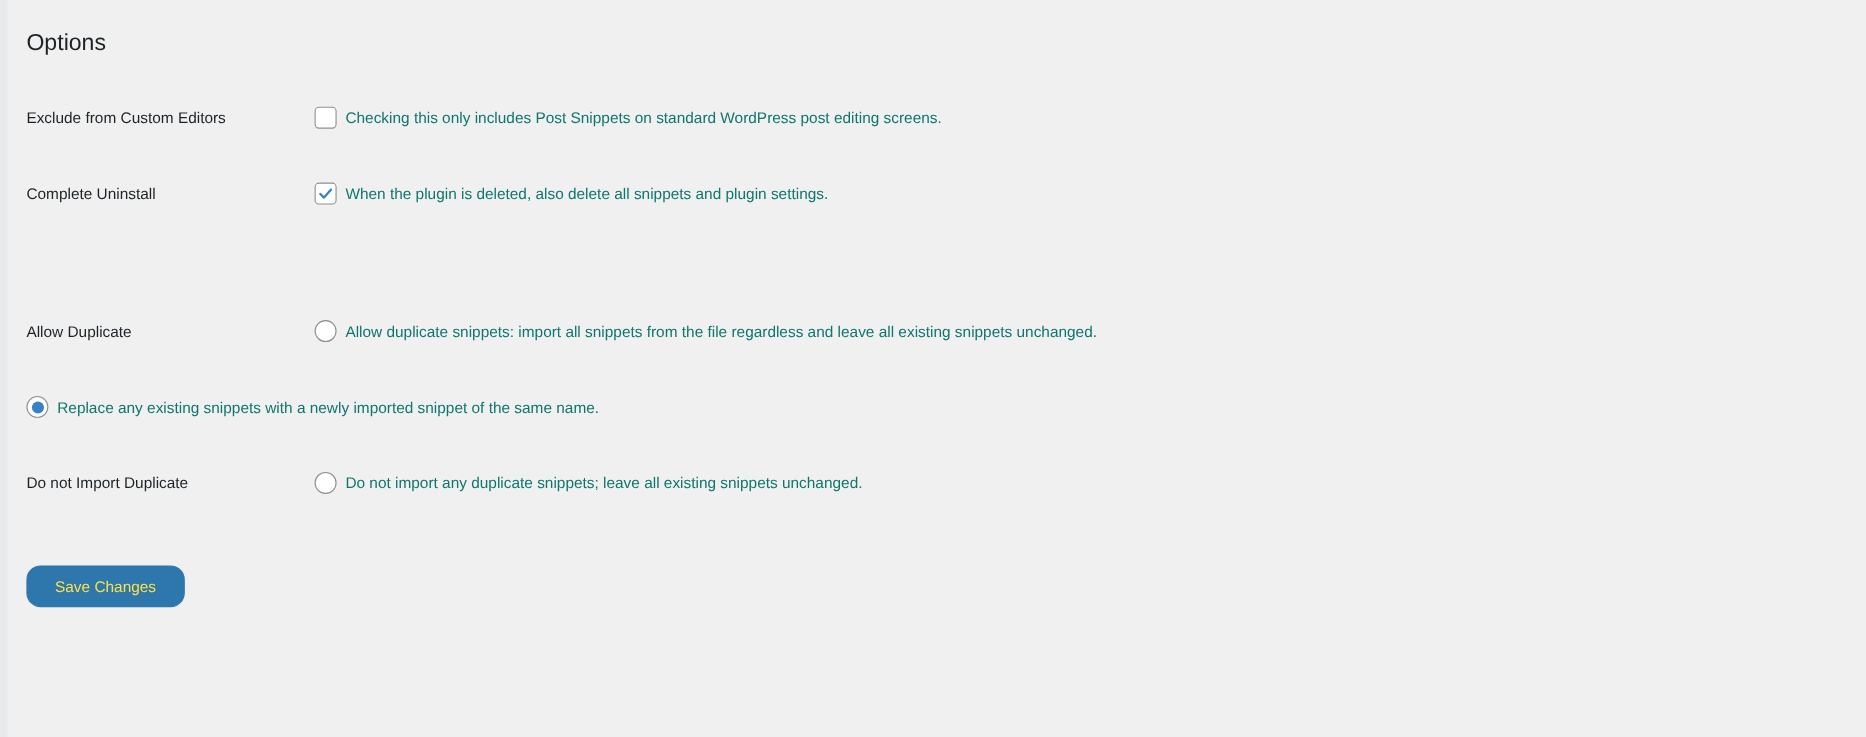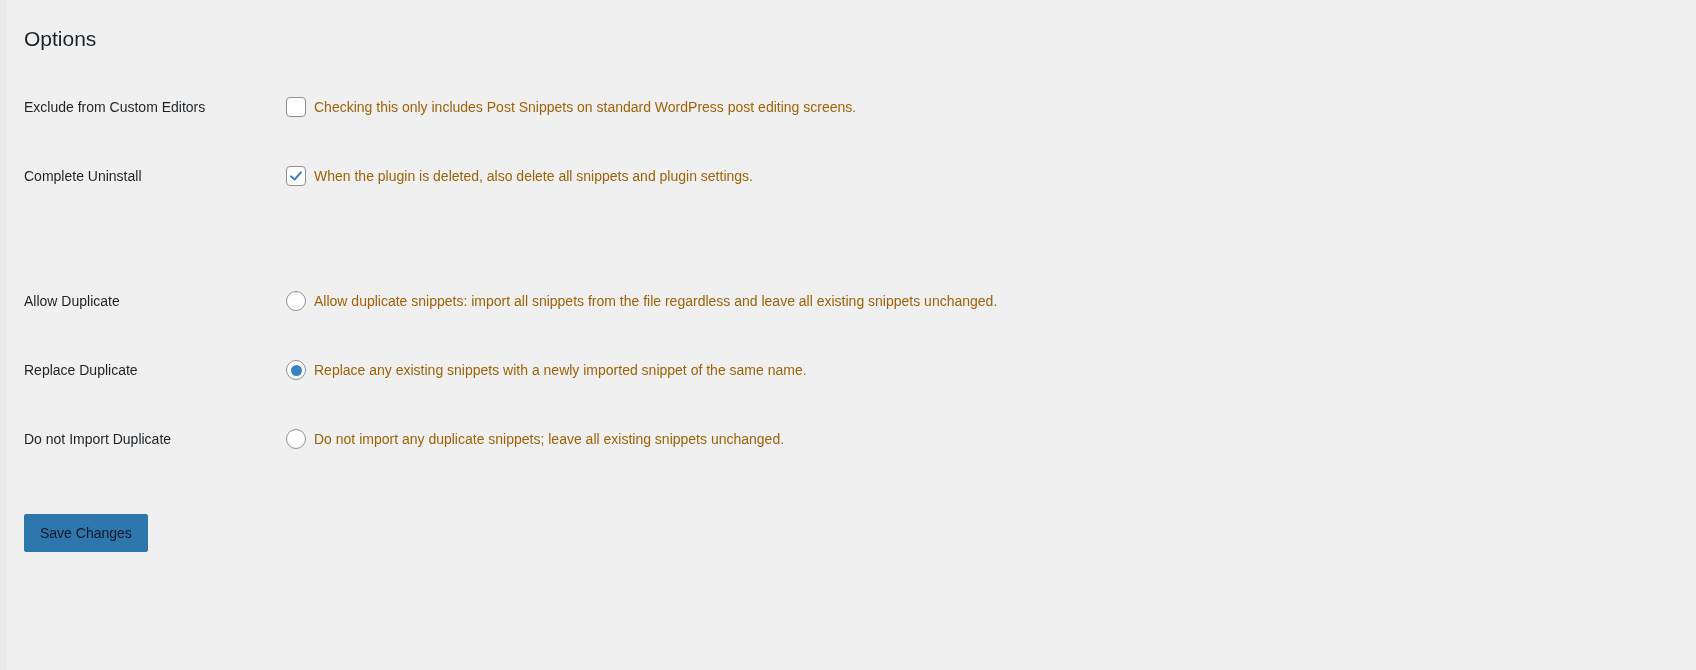--- a/index.html
+++ b/index.html
@@ -40,21 +40,21 @@
     flex: 0 0 262px; padding-right: 10px;
     font-size: 14px; font-weight: 400; color: #1d2327; line-height: 20px;
   }
   .row-control {
     display: flex; align-items: flex-start; flex: 1 1 auto;
   }
   .control-label {
     display: flex; align-items: flex-start; cursor: pointer;
   }
   .desc-text {
-    font-size: 14px; line-height: 20px; color: #a16207; padding-left: 8px;
+    font-size: 14px; line-height: 20px; color: #0f766e; padding-left: 8px;
   }
 
   .checkbox {
     width: 20px; height: 20px; flex: 0 0 20px;
     background: #ffffff; border: 1px solid #8c8f94; border-radius: 4px;
     display: flex; align-items: center; justify-content: center;
     cursor: pointer;
   }
   .checkbox svg { display: none; }
   .checkbox.checked svg { display: block; }
@@ -64,24 +64,24 @@
     background: #ffffff; border: 1px solid #8c8f94; border-radius: 50%;
     display: flex; align-items: center; justify-content: center;
     cursor: pointer;
   }
   .radio .dot { display: none; width: 11px; height: 11px; border-radius: 50%; }
   .radio.checked .dot { display: block; background: #3582c4; }
 
   .submit-row { margin-top: 36px; }
   .save-button {
     display: inline-block;
-    background: #2d77ad; border: 1px solid #2d77ad; color: #0f172a;
+    background: #2d77ad; border: 1px solid #2d77ad; color: #fde047;
     font-family: "Liberation Sans", sans-serif;
-    font-size: 14px; line-height: 20px; padding: 8px 15px;
-    border-radius: 2px; cursor: pointer;
+    font-size: 14px; line-height: 20px; padding: 8px 25px;
+    border-radius: 13px; cursor: pointer;
   }
 </style>
 </head>
 <body>
 
 <div class="left-edge"></div>
 
 <div class="wrap">
 
   <h1 class="page-title">Options</h1>
@@ -126,21 +126,20 @@
         <div class="control-label">
           <span class="radio" role="radio" aria-checked="false">
             
           </span>
           <span class="desc-text">Allow duplicate snippets: import all snippets from the file regardless and leave all existing snippets unchanged.</span>
         </div>
       </div>
     </div>
 
     <div class="form-row">
-      <div class="row-label">Replace Duplicate</div>
       <div class="row-control">
         <div class="control-label">
           <span class="radio checked" role="radio" aria-checked="true">
             <span class="dot"></span>
           </span>
           <span class="desc-text">Replace any existing snippets with a newly imported snippet of the same name.</span>
         </div>
       </div>
     </div>
 

